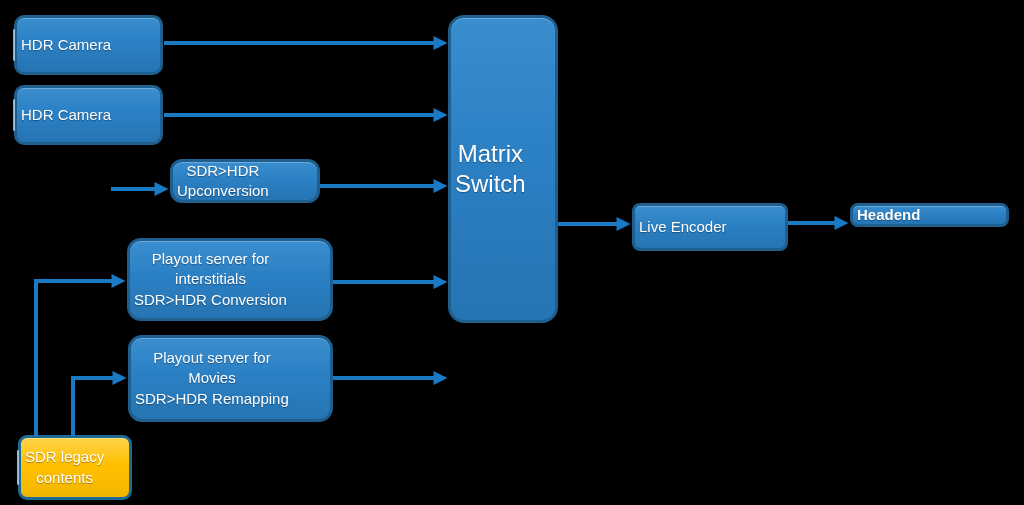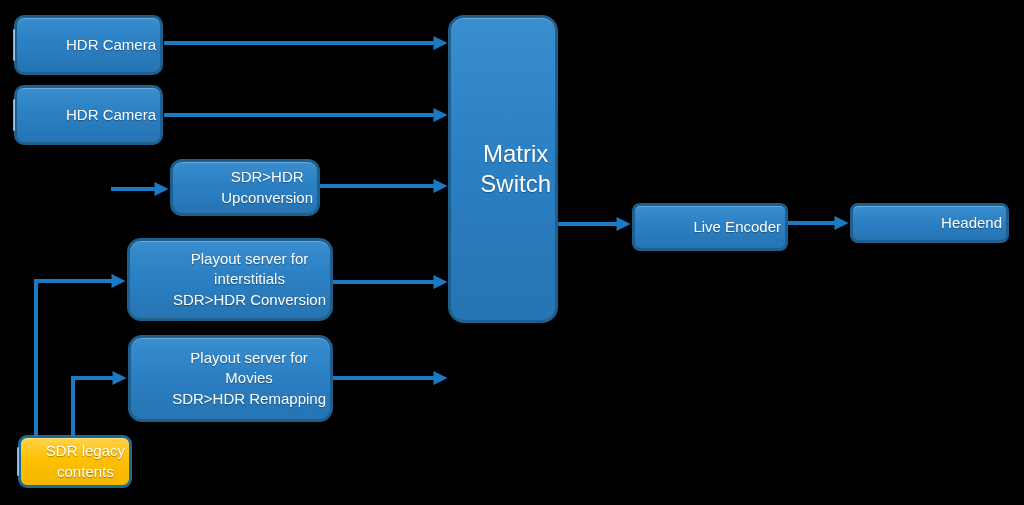--- a/index.html
+++ b/index.html
@@ -16,21 +16,21 @@
     width: 1024px;
     height: 505px;
     background: var(--background, #000000);
   }
   
   .node {
     position: absolute;
     box-sizing: border-box;
     display: flex;
     align-items: center;
-    justify-content: flex-end;
+    justify-content: flex-start;
     text-align: center;
     color: var(--text, #FFFFFF);
     border: 3px solid var(--node-border, #1E5F8E);
     border-radius: 10px;
     background: linear-gradient(180deg, #3A8ECE 0%, var(--node-fill, #2B80C4) 45%, #2674B2 100%);
     box-shadow: 1px 2px 3px rgba(0,0,0,0.55), inset 0 1px 0 rgba(255,255,255,0.25);
     z-index: 2;
   }
   .node .label {
     white-space: pre-line;
@@ -51,28 +51,28 @@
     top: 20%;
     height: 60%;
     width: 2px;
     background: rgba(185, 219, 245, 0.8);
     border-radius: 2px;
   }
   
   .n-hdr1   { left: 14px;  top: 15px;  width: 149px; height: 60px; }
   .n-hdr2   { left: 14px;  top: 85px;  width: 149px; height: 60px; }
   .n-sdrcam { left: 18px;  top: 161px; width: 92px;  height: 55px; border-radius: 9px; }
-  .n-upconv { left: 170px; top: 159px; width: 150px; height: 57px; border-radius: 12px; }
+  .n-upconv { left: 170px; top: 159px; width: 150px; height: 44px; border-radius: 12px; }
   .n-pint   { left: 127px; top: 238px; width: 206px; height: 83px; border-radius: 14px; }
   .n-pmov   { left: 128px; top: 335px; width: 205px; height: 87px; border-radius: 14px; }
-  .n-legacy { left: 18px;  top: 435px; width: 114px; height: 53px; border-radius: 9px; }
+  .n-legacy { left: 18px;  top: 435px; width: 114px; height: 65px; border-radius: 9px; }
   .n-matrix { left: 448px; top: 15px;  width: 110px; height: 308px; border-radius: 16px; }
   .n-matrix .label { font-size: 24px; line-height: 1.25; }
   .n-lenc   { left: 632px; top: 203px; width: 156px; height: 48px; border-radius: 8px; }
-  .n-head   { left: 850px; top: 203px; width: 159px; height: 40px; border-radius: 8px; }
+  .n-head   { left: 850px; top: 203px; width: 159px; height: 24px; border-radius: 8px; font-weight: bold; }
   
   .wires {
     position: absolute;
     left: 0; top: 0;
     width: 1024px;
     height: 505px;
     z-index: 3;
     pointer-events: none;
   }
   .wires path {

